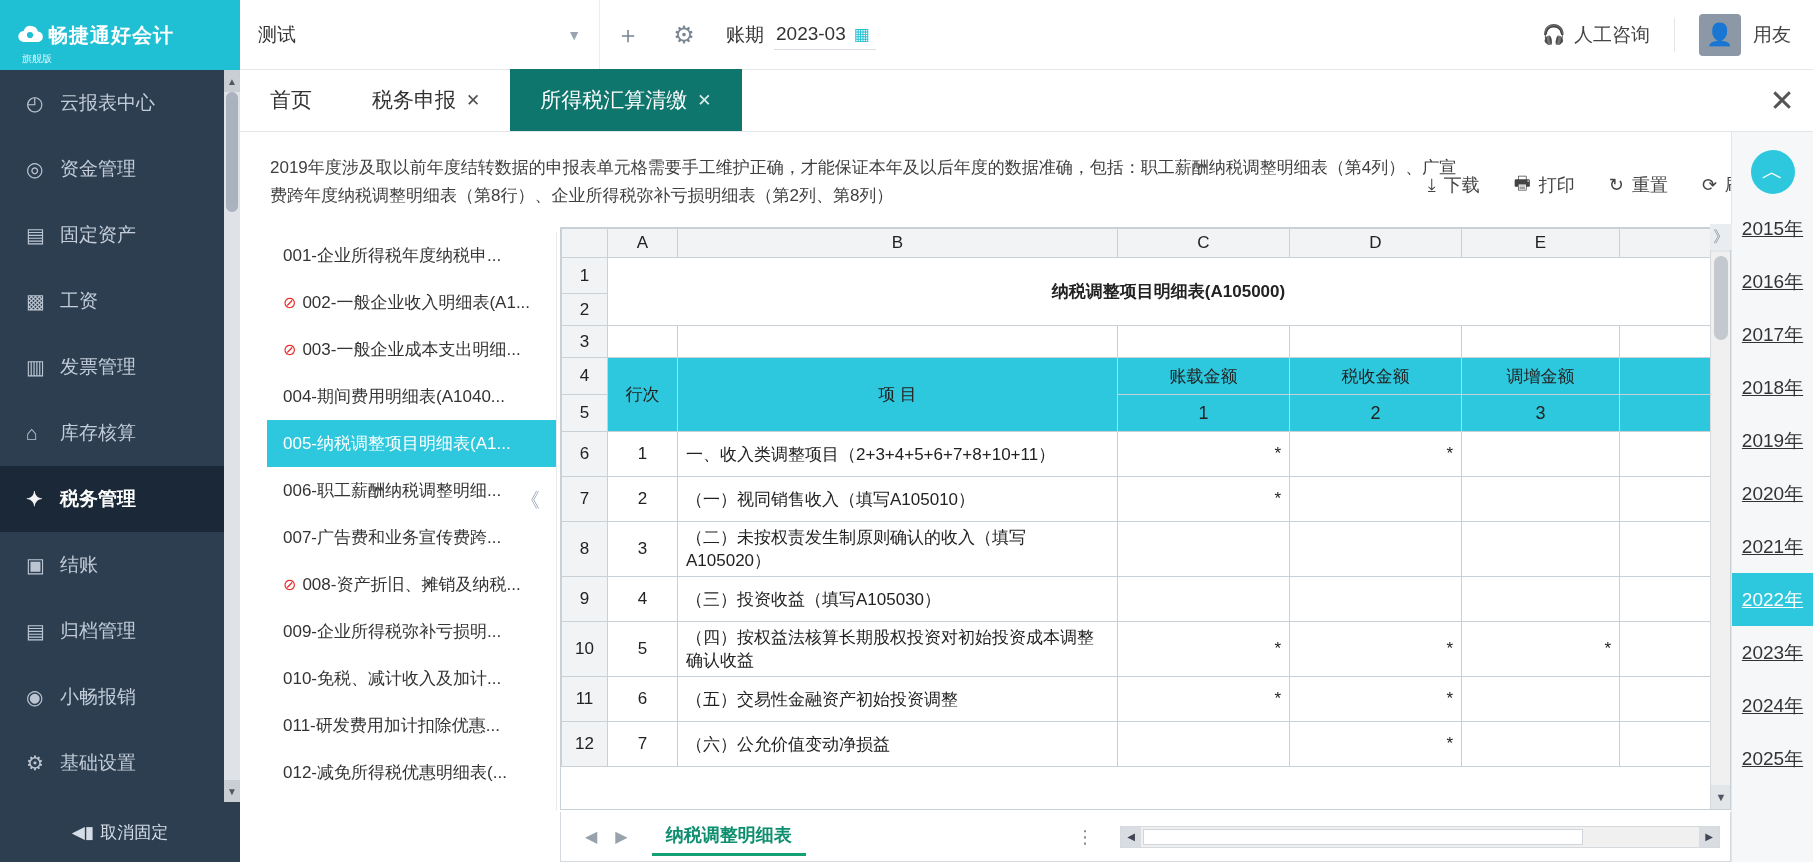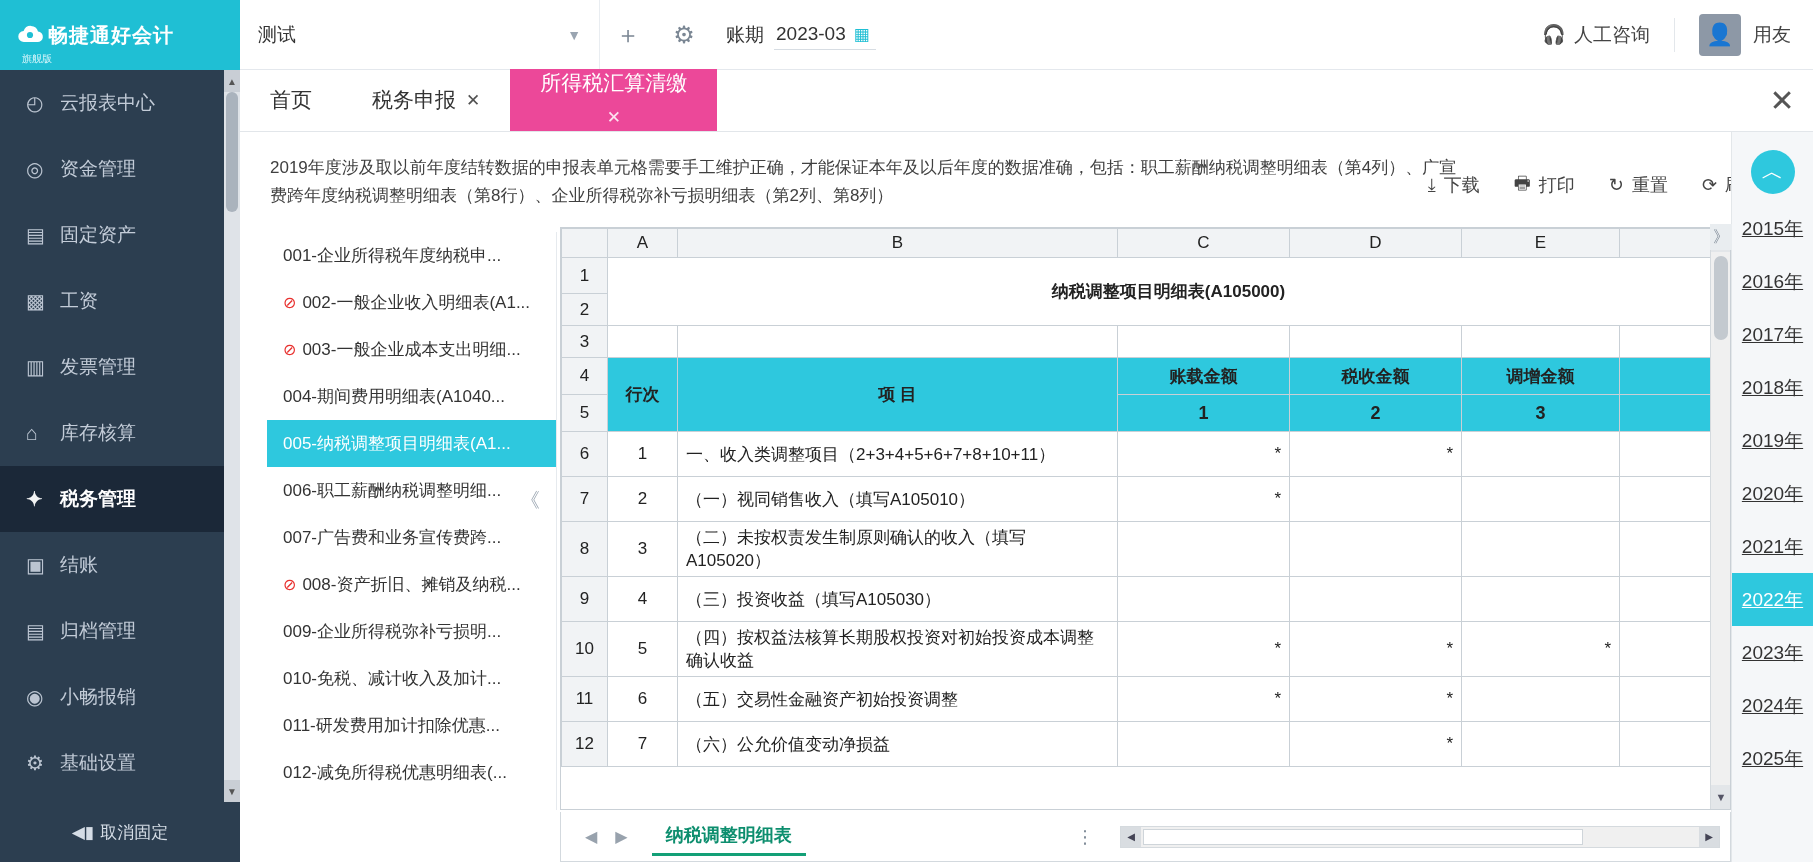--- a/index.html
+++ b/index.html
@@ -89,21 +89,21 @@
 
   
   .tabbar {
     position: absolute; left: 240px; top: 70px; right: 0; height: 62px;
     background: #fff; display: flex; align-items: flex-end; border-bottom: 1px solid #e2e6ea;
   }
   .tab {
     height: 62px; display: flex; align-items: center; gap: 10px; padding: 0 30px;
     font-size: 21px; color: #333; cursor: pointer;
   }
-  .tab.active { background: #ec4899; color: #fff; flex-direction: column; }
+  .tab.active { background: #0f766e; color: #fff; }
   .tab .x { font-size: 17px; opacity: .85; }
   .tab-close-all {
     margin-left: auto; width: 62px; height: 62px; display: flex; align-items: center;
     justify-content: center; font-size: 30px; color: #555; cursor: pointer;
   }
 
   
   .content {
     position: absolute; left: 240px; top: 132px; right: 0; bottom: 0; background: #fff;
   }
@@ -142,21 +142,21 @@
   table.grid td, table.grid th {
     border: 1px solid #c9d0d6; font-size: 17px; color: #222; padding: 4px 8px;
     overflow: hidden;
   }
   .corner { width: 46px; background: #f1f3f5; }
   .colhead {
     background: #f1f3f5; text-align: center; font-weight: normal; height: 26px; font-size: 16px; color: #333;
   }
   .rowhead { background: #f1f3f5; text-align: center; width: 46px; font-size: 16px; color: #333; }
   .title-cell { text-align: center; font-size: 24px; font-weight: bold; color: #000; }
-  .cyan { background: #2ec8de; color: #000; text-align: center; font-weight: bold; font-size: 18px; }
+  .cyan { background: #2ec8de; color: #000; text-align: center; font-weight: normal; font-size: 18px; }
   .cyan.num { font-size: 18px; }
   .item-cell { font-weight: normal; font-size: 18px; color: #000; }
   .star { text-align: right; color: #555; font-size: 16px; padding-right: 14px; }
   .vsb {
     position: absolute; right: 0; top: 0; width: 20px; bottom: 0; background: #f0f0f0;
     border-left: 1px solid #d5dade;
   }
   .vsb-thumb { position: absolute; left: 3px; top: 28px; width: 14px; height: 84px; background: #c3c9cf; border-radius: 7px;}
   .vsb-up, .vsb-dn {
     position: absolute; left: 0; width: 20px; height: 24px; background: #e3e6e9;

